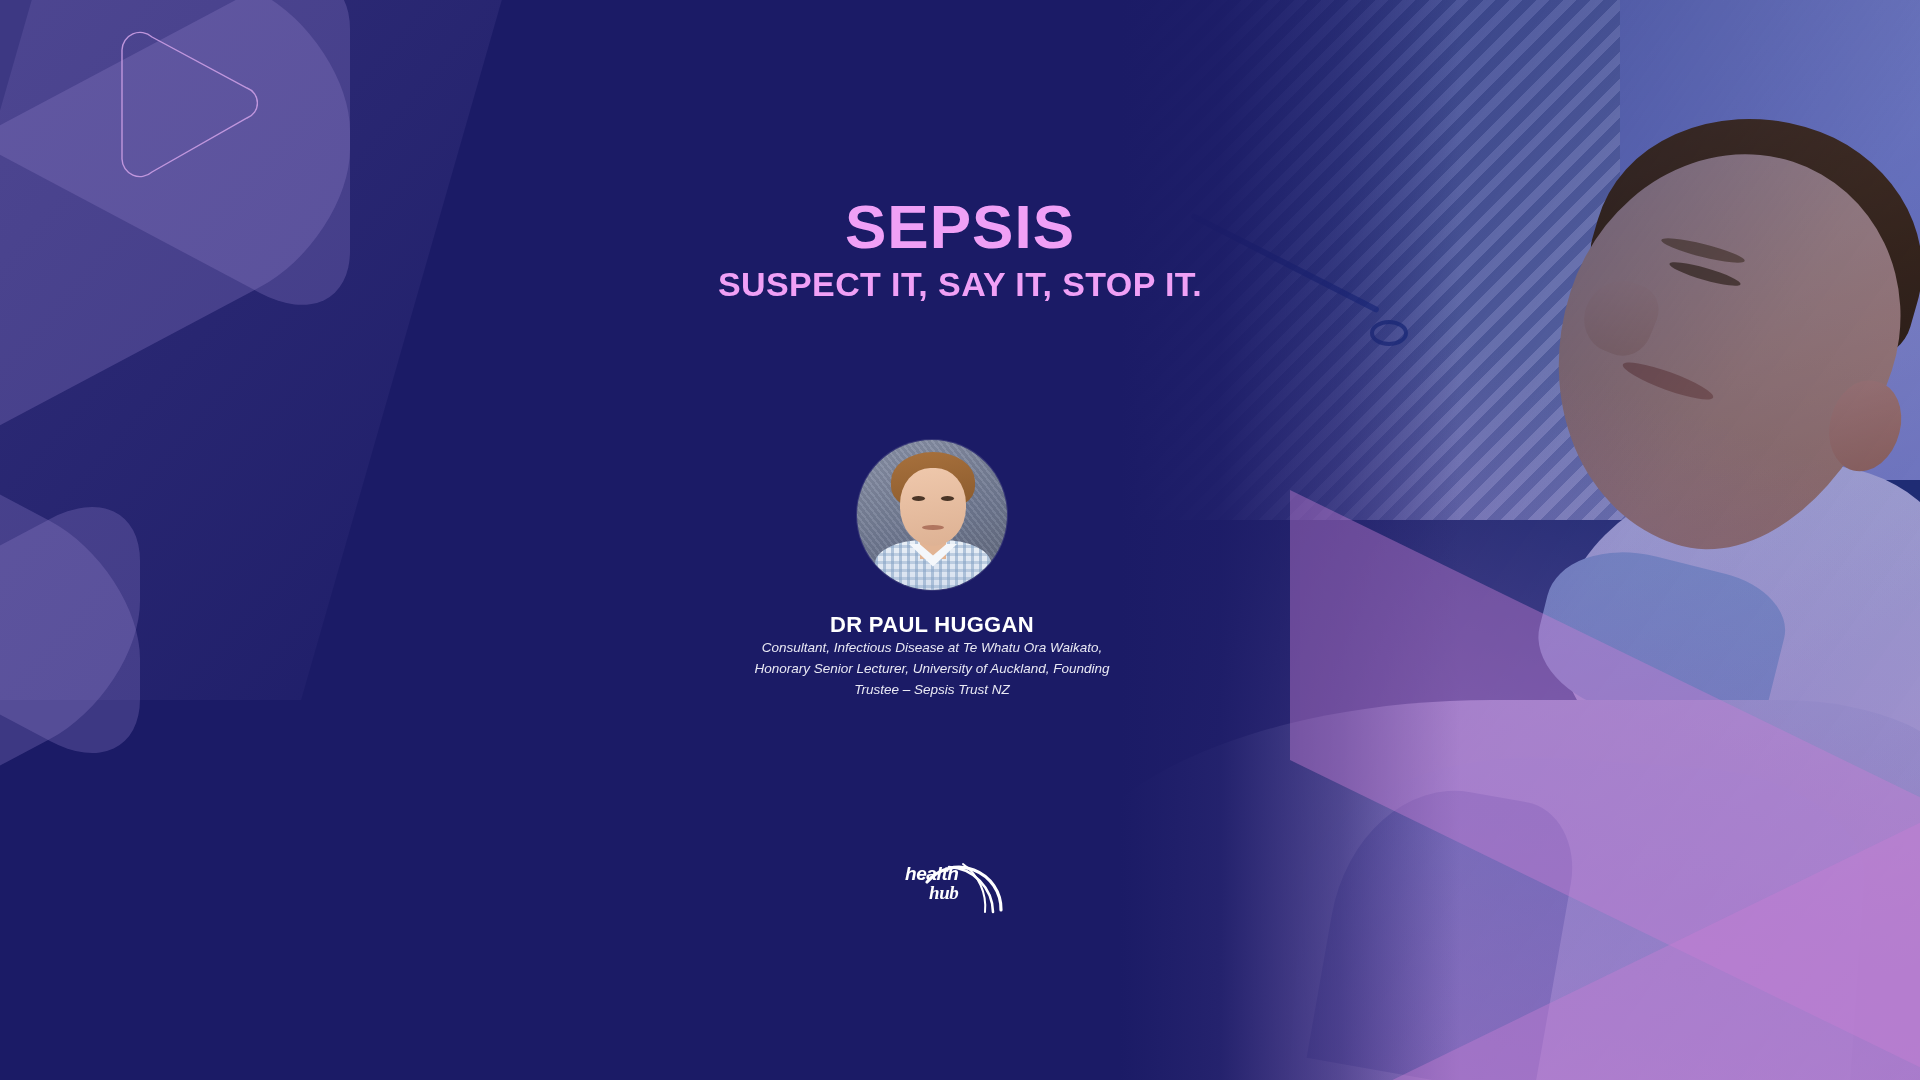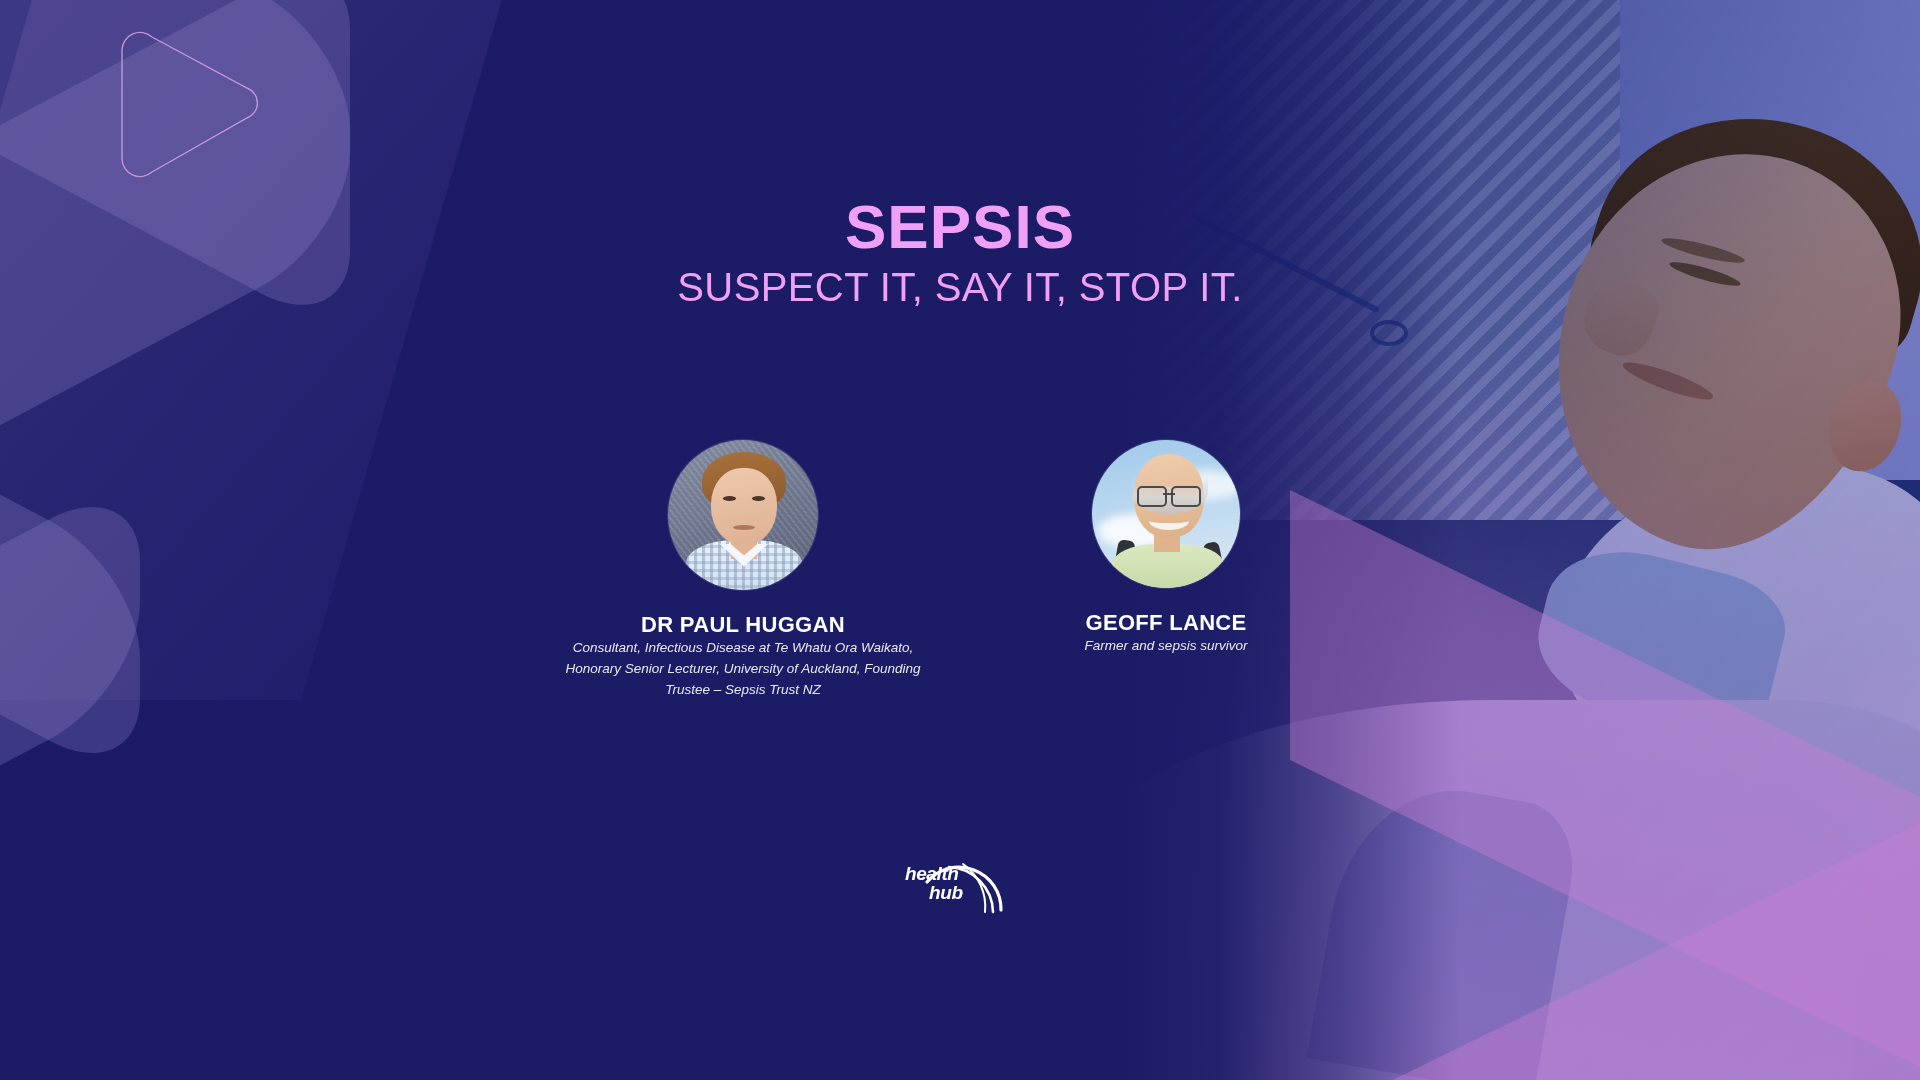--- a/index.html
+++ b/index.html
@@ -209,22 +209,22 @@
     display:block;
     font-size:62px;
     font-weight:bold;
     letter-spacing:1px;
     color:#f0a0f6;
     line-height:1;
   }
   .headline .t2{
     display:block;
     margin-top:9px;
-    font-size:40px;
-    font-weight:normal;
+    font-size:34px;
+    font-weight:bold;
     letter-spacing:.4px;
     color:#f0a0f6;
     line-height:1;
   }
 
   
   .speakers{
     position:absolute; left:0; top:440px; width:1864px;
     display:flex; justify-content:center; align-items:flex-start;
     gap:78px;
@@ -316,21 +316,21 @@
   .logo{
     position:absolute; left:50%; top:852px;
     transform:translateX(-50%);
     width:110px; height:62px;
   }
   .logo-text{
     position:absolute; left:0; top:12px; width:82px;
     color:#fff; font-style:italic; font-weight:bold;
     font-size:19px; line-height:1.02; letter-spacing:-.4px;
   }
-  .logo-text .l2{ display:block; padding-left:24px; }
+  .logo-text .l2{ display:block; padding-left:24px;font-family:Liberation Serif, serif; }
 </style>
 </head>
 <body>
 
 <div class="stage">
 
   <div class="photo-wrap">
     <div class="photo-art">
       <div class="wall-left"></div>
       <div class="blinds"></div>
@@ -387,38 +387,20 @@
         <div class="a1-hair"></div>
         <div class="a1-face"></div>
         <div class="a1-eyeL"></div>
         <div class="a1-eyeR"></div>
         <div class="a1-mouth"></div>
       </div>
       <div class="sp-name">DR PAUL HUGGAN</div>
       <div class="sp-bio">Consultant, Infectious Disease at Te Whatu Ora Waikato, Honorary Senior Lecturer, University of Auckland, Founding Trustee – Sepsis Trust NZ</div>
     </div>
 
-    <div class="speaker two">
-      <div class="avatar">
-        <div class="a2-bg"></div>
-        <div class="a2-cloud1"></div>
-        <div class="a2-cloud2"></div>
-        <div class="a2-strapL"></div>
-        <div class="a2-strapR"></div>
-        <div class="a2-shirt"></div>
-        <div class="a2-neck"></div>
-        <div class="a2-head"></div>
-        <div class="a2-hair"></div>
-        <div class="a2-glass"></div>
-        <div class="a2-bridge"></div>
-        <div class="a2-smile"></div>
-      </div>
-      <div class="sp-name">GEOFF LANCE</div>
-      <div class="sp-bio">Farmer and sepsis survivor</div>
-    </div>
 
   </div>
 
   <div class="logo">
     <svg viewBox="0 0 110 62" width="110" height="62" aria-hidden="true">
       <path d="M22 30 A42 42 0 0 1 96 58" fill="none" stroke="#ffffff" stroke-width="3.2" stroke-linecap="round"></path>
       <path d="M44 15 A46 46 0 0 1 88 60" fill="none" stroke="#ffffff" stroke-width="2.6" stroke-linecap="round"></path>
       <path d="M58 12 A52 52 0 0 1 80 60" fill="none" stroke="#ffffff" stroke-width="2" stroke-linecap="round"></path>
     </svg>
     <div class="logo-text">

